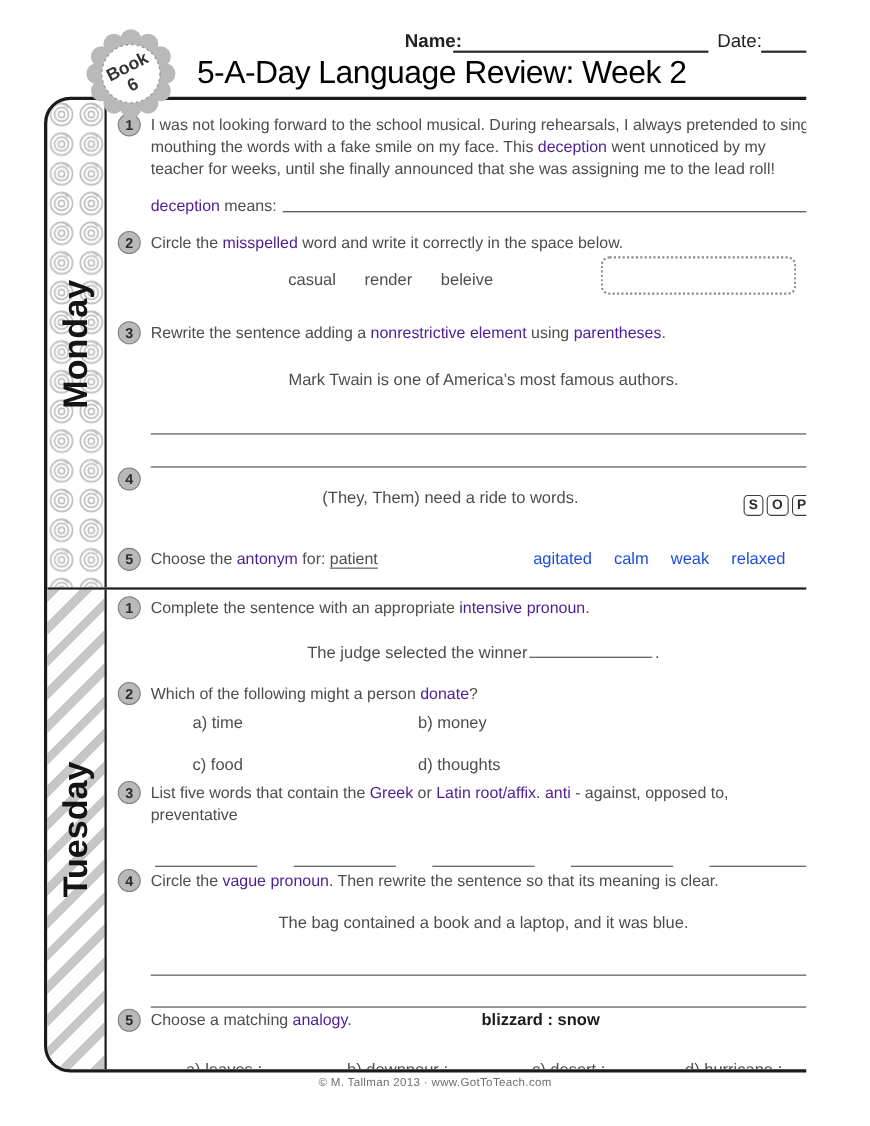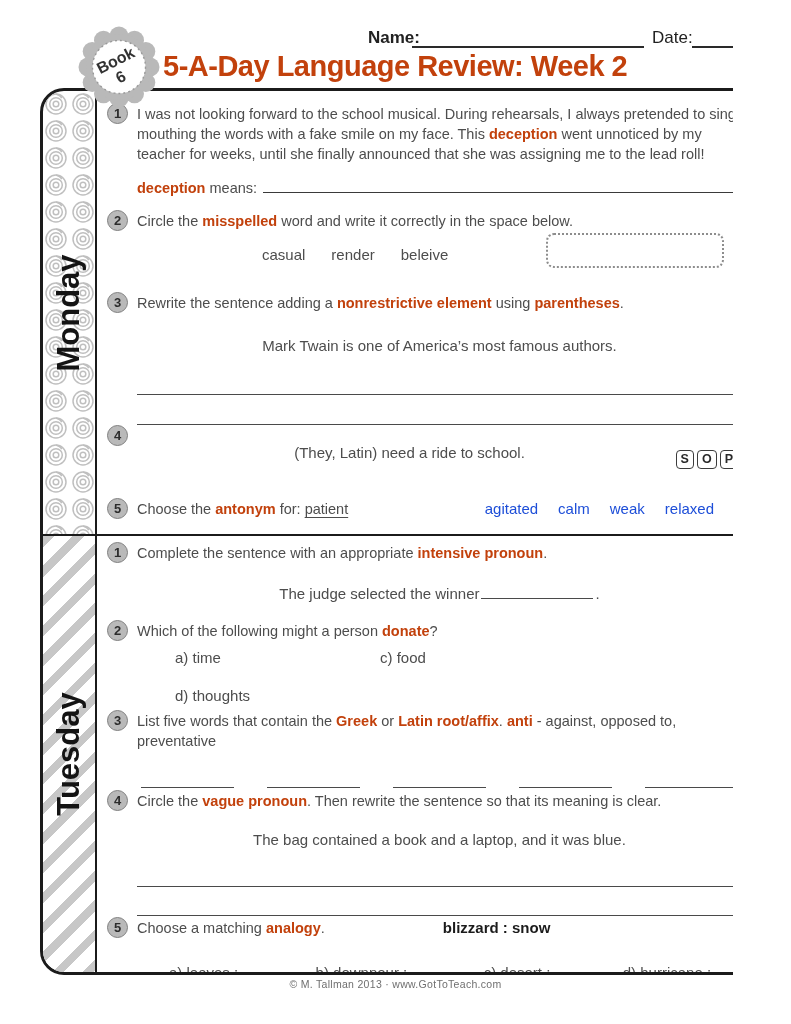--- a/index.html
+++ b/index.html
@@ -4,21 +4,21 @@
 <style>
   * { margin:0; padding:0; box-sizing:border-box; }
   body { background:#ffffff; font-family:"Liberation Sans", sans-serif; }
   .page { position:relative; width:733px; height:1024px; background:#fff; overflow:hidden; }
 
   
   .hdr-name { position:absolute; left:368px; top:28px; font-size:17px; font-weight:700; color:#222; }
   .hdr-name-line { position:absolute; left:412px; top:46px; width:232px; border-bottom:2px solid #2a2a2a; }
   .hdr-date { position:absolute; left:652px; top:28px; font-size:17px; font-weight:400; color:#222; }
   .hdr-date-line { position:absolute; left:692px; top:46px; width:56px; border-bottom:2px solid #2a2a2a; }
-  .title { position:absolute; left:163px; top:50px; font-size:29px; font-weight:700; color:#c2410c; letter-spacing:-0.5px; }
+  .title { position:absolute; left:179px; top:50px; font-size:29px; font-weight:400; color:#000000; letter-spacing:-0.5px; }
   .badge { position:absolute; left:76px; top:24px; width:86px; height:86px; z-index:5; }
   .badge text { font-family:"Liberation Sans", sans-serif; font-weight:700; fill:#333; }
 
   
   .panel { position:absolute; left:40px; top:88px; width:717px; height:887px;
            border:3px solid #1b1b1b; border-radius:24px; overflow:hidden; background:#fff; }
   .strip { position:absolute; left:0; top:0; width:54px; border-right:2px solid #1b1b1b; }
   .strip-monday { height:443px; }
   .strip-tuesday { top:445px; height:436px;
            background:repeating-linear-gradient(135deg,#c7c7c7 0 8px,#ffffff 8px 21px); }
@@ -26,21 +26,21 @@
            white-space:nowrap; font-size:31px; font-weight:800; color:#141414; }
   .divider { position:absolute; left:0; top:443px; width:100%; border-top:2px solid #1b1b1b; }
 
   
   .q { position:absolute; left:64px; right:12px; display:flex; gap:9px; align-items:flex-start; }
   .q-num { flex:0 0 auto; width:21px; height:21px; border-radius:50%; background:#b9b9b9;
            border:1px solid #818181; color:#2c2c2c; font-size:13px; font-weight:700;
            display:flex; align-items:center; justify-content:center; margin-top:-1px; }
   .q-body { flex:1 1 auto; position:relative; }
   .prompt { font-size:14.5px; line-height:1.38; color:#4d4d4d; }
-  .prompt .b { font-weight:700; color:#c2410c; }
+  .prompt .b { font-weight:400; color:#4c1d95; }
   .prompt .u { text-decoration:underline; text-underline-offset:3px; }
   .center-sent { text-align:center; font-size:15px; color:#4d4d4d; }
   .write-line { border-bottom:1.7px solid #4a4a4a; height:1px; }
   .fill-line { flex:1 1 auto; border-bottom:1.7px solid #3a3a3a; margin-left:6px; height:15px; }
 
   .means-row { display:flex; margin-top:14px; font-size:14.5px; color:#4d4d4d; }
 
   .word-row { display:flex; gap:26px; margin-left:125px; margin-top:15px; font-size:15px; color:#4d4d4d; }
   .dotted-box { position:absolute; right:18px; top:22px; width:178px; height:35px;
            border:2px dotted #8d8d8d; border-radius:8px; background:#fff; }
@@ -157,21 +157,21 @@
     </div>
 
     <div class="q" style="top:335px;">
       <div class="q-num">4</div>
       <div class="q-body">
         <div class="sop-wrap">
           <span class="sop-box">S</span>
           <span class="sop-box">O</span>
           <span class="sop-box">P</span>
         </div>
-        <div class="center-sent" style="margin-top:18px; margin-right:60px;">(They,  Latin)  need a ride to school.</div>
+        <div class="center-sent" style="margin-top:18px; margin-right:60px;">(They,  Them)  need a ride to words.</div>
       </div>
     </div>
 
     <div class="q" style="top:408px;">
       <div class="q-num">5</div>
       <div class="q-body">
         <div class="m5-row">
           <span class="prompt"><span class="">Choose the </span><span class="b ">antonym</span><span class=""> for:  </span><span class="u">patient</span></span>
           <span class="m5-opts">
             <span>agitated</span>
@@ -194,20 +194,21 @@
         </div>
       </div>
     </div>
 
     <div class="q" style="top:530px;">
       <div class="q-num">2</div>
       <div class="q-body">
         <div class="prompt"><span class="">Which of the following might a person </span><span class="b ">donate</span><span class="">?</span></div>
         <div class="choice-grid">
           <span>a) time</span>
+          <span>b) money</span>
           <span>c) food</span>
           <span>d) thoughts</span>
         </div>
       </div>
     </div>
 
     <div class="q" style="top:620px;">
       <div class="q-num">3</div>
       <div class="q-body">
         <div class="prompt"><span class="">List five words that contain the </span><span class="b ">Greek</span><span class=""> or </span><span class="b ">Latin root/affix</span><span class="">.    </span><span class="b ">anti</span><span class=""> - against, opposed to, preventative</span></div>

